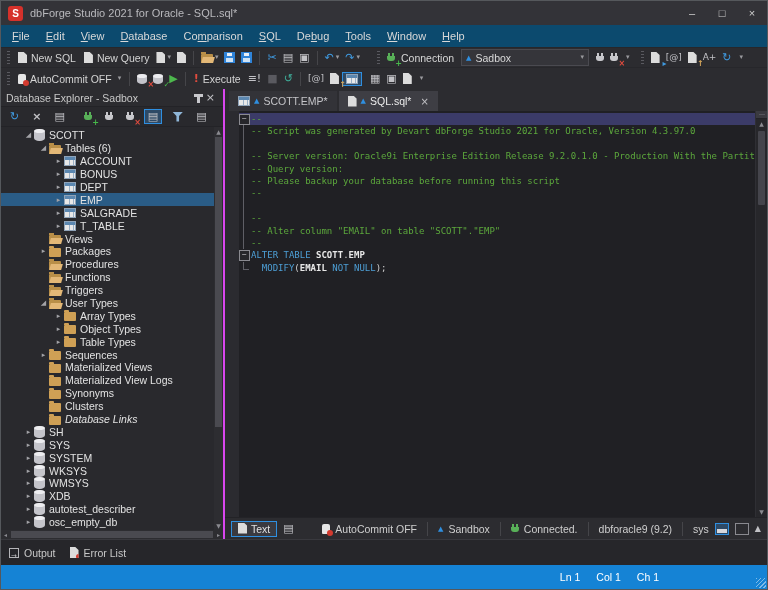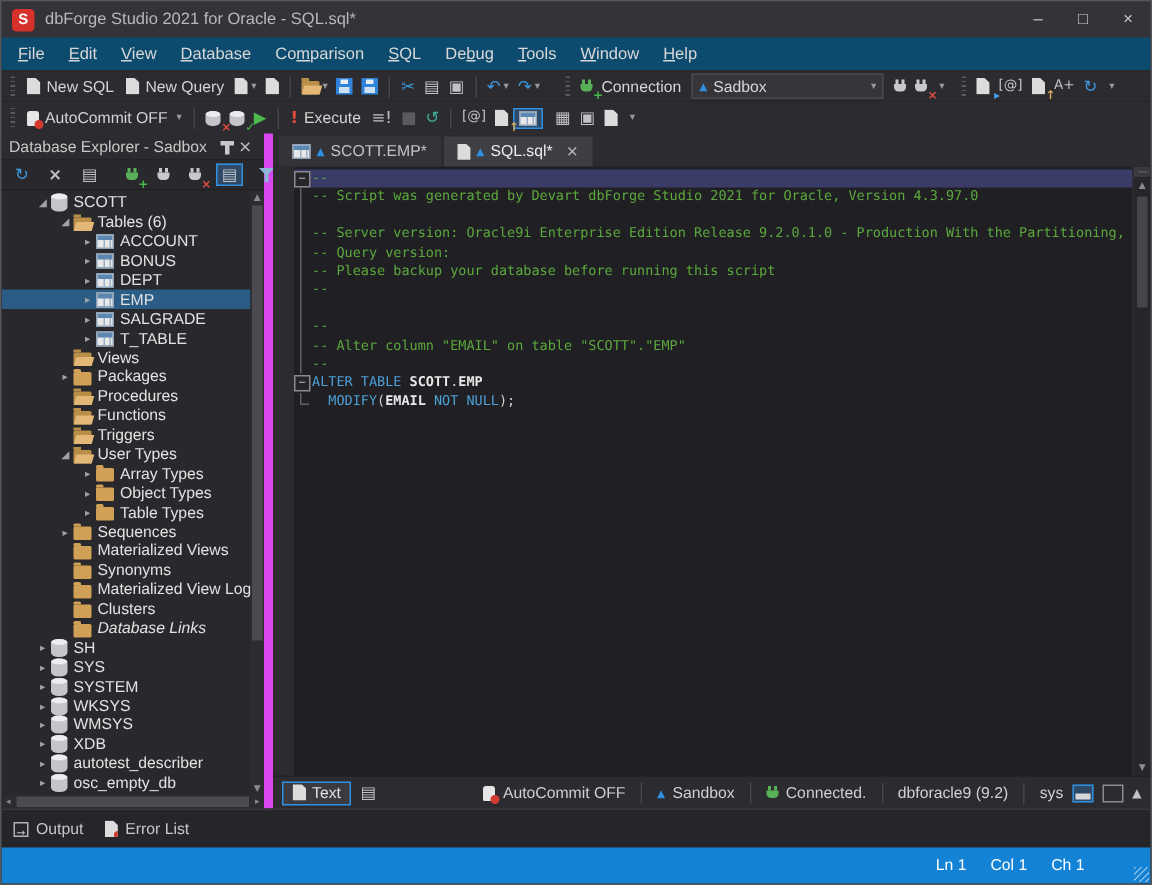--- a/index.html
+++ b/index.html
@@ -83,22 +83,22 @@
   .tlab { white-space:nowrap; }
   .combo { width:128px; height:17px; background:#35353a; border:1px solid #4a4a50; display:flex;
            align-items:center; padding:0 4px; gap:4px; margin:0 4px; }
   .combo .cval { flex:1; color:#d8d8d8; }
   .tri { color:#2f8fe0; font-size:7px; font-family:"DejaVu Sans",sans-serif; }
 
   
   .main { flex:1; display:flex; min-height:0; }
 
   
-  .sidepanel { width:181px; flex:none; display:flex; flex-direction:column; background:#29292d;
-               border-right:6px solid #d946ef; }
+  .sidepanel { width:224px; flex:none; display:flex; flex-direction:column; background:#29292d;
+               border-right:2px solid #d946ef; }
   .phead { height:18px; display:flex; align-items:center; background:#2c2c30; padding:0 5px;
            color:#c8c8c8; font-size:10.5px; border-bottom:1px solid #232327; }
   .phead .ttl { flex:1; white-space:nowrap; overflow:hidden; }
   .ptool { height:20px; display:flex; align-items:center; gap:7px; padding:0 6px; background:#29292d;
            border-bottom:1px solid #232327; }
   .treewrap { flex:1; position:relative; overflow:hidden; }
   .tree { position:absolute; left:0; top:2px; right:9px; }
   .trow { display:flex; align-items:center; height:12.9px; white-space:nowrap; }
   .trow.sel { background:#2a5c86; }
   .texp { width:11px; font-size:7px; color:#a2a2a6; text-align:center; flex:none;
@@ -160,21 +160,21 @@
   .laybox.sel .fill { position:absolute; left:1px; right:1px; bottom:1px; height:4px; background:#d8d8dc; }
 
   
   .outputrow { height:26px; flex:none; background:#26262a; border-top:1px solid #39393e;
                display:flex; align-items:center; gap:14px; padding-left:8px; color:#c8c8c8; }
   .otab { display:flex; align-items:center; gap:5px; font-size:10.5px; }
 
   
   .statusbar { height:24px; flex:none; background:#1583d5; display:flex; align-items:center;
                color:#fff; position:relative; }
-  .sb-pos { margin-left:auto; margin-right:44px; display:flex; gap:16px; font-size:10.5px;padding-left:23px; }
+  .sb-pos { margin-left:auto; margin-right:108px; display:flex; gap:16px; font-size:10.5px;padding-left:23px; }
   .rgrip { position:absolute; right:1px; bottom:1px; width:10px; height:10px;
            background:repeating-linear-gradient(135deg, rgba(255,255,255,.45) 0 1px, transparent 1px 3px); }
 </style>
 </head>
 <body>
 
 <div class="window">
 
   <div class="titlebar">
     <span class="logo">S</span>
@@ -482,26 +482,26 @@
               <span class="tlabel">Sequences</span>
             </div>
             <div class="trow" style="padding-left: 37px;">
               <span class="texp"></span>
               <span class="ic ic-folder tico"></span>
               <span class="tlabel">Materialized Views</span>
             </div>
             <div class="trow" style="padding-left: 37px;">
               <span class="texp"></span>
               <span class="ic ic-folder tico"></span>
+              <span class="tlabel">Materialized View Logs</span>
+            </div>
+            <div class="trow" style="padding-left: 37px;">
+              <span class="texp"></span>
+              <span class="ic ic-folder tico"></span>
               <span class="tlabel">Synonyms</span>
-            </div>
-            <div class="trow" style="padding-left: 37px;">
-              <span class="texp"></span>
-              <span class="ic ic-folder tico"></span>
-              <span class="tlabel">Materialized View Logs</span>
             </div>
             <div class="trow" style="padding-left: 37px;">
               <span class="texp"></span>
               <span class="ic ic-folder tico"></span>
               <span class="tlabel">Clusters</span>
             </div>
             <div class="trow" style="padding-left: 37px; font-style: italic;">
               <span class="texp"></span>
               <span class="ic ic-folder tico"></span>
               <span class="tlabel">Database Links</span>

